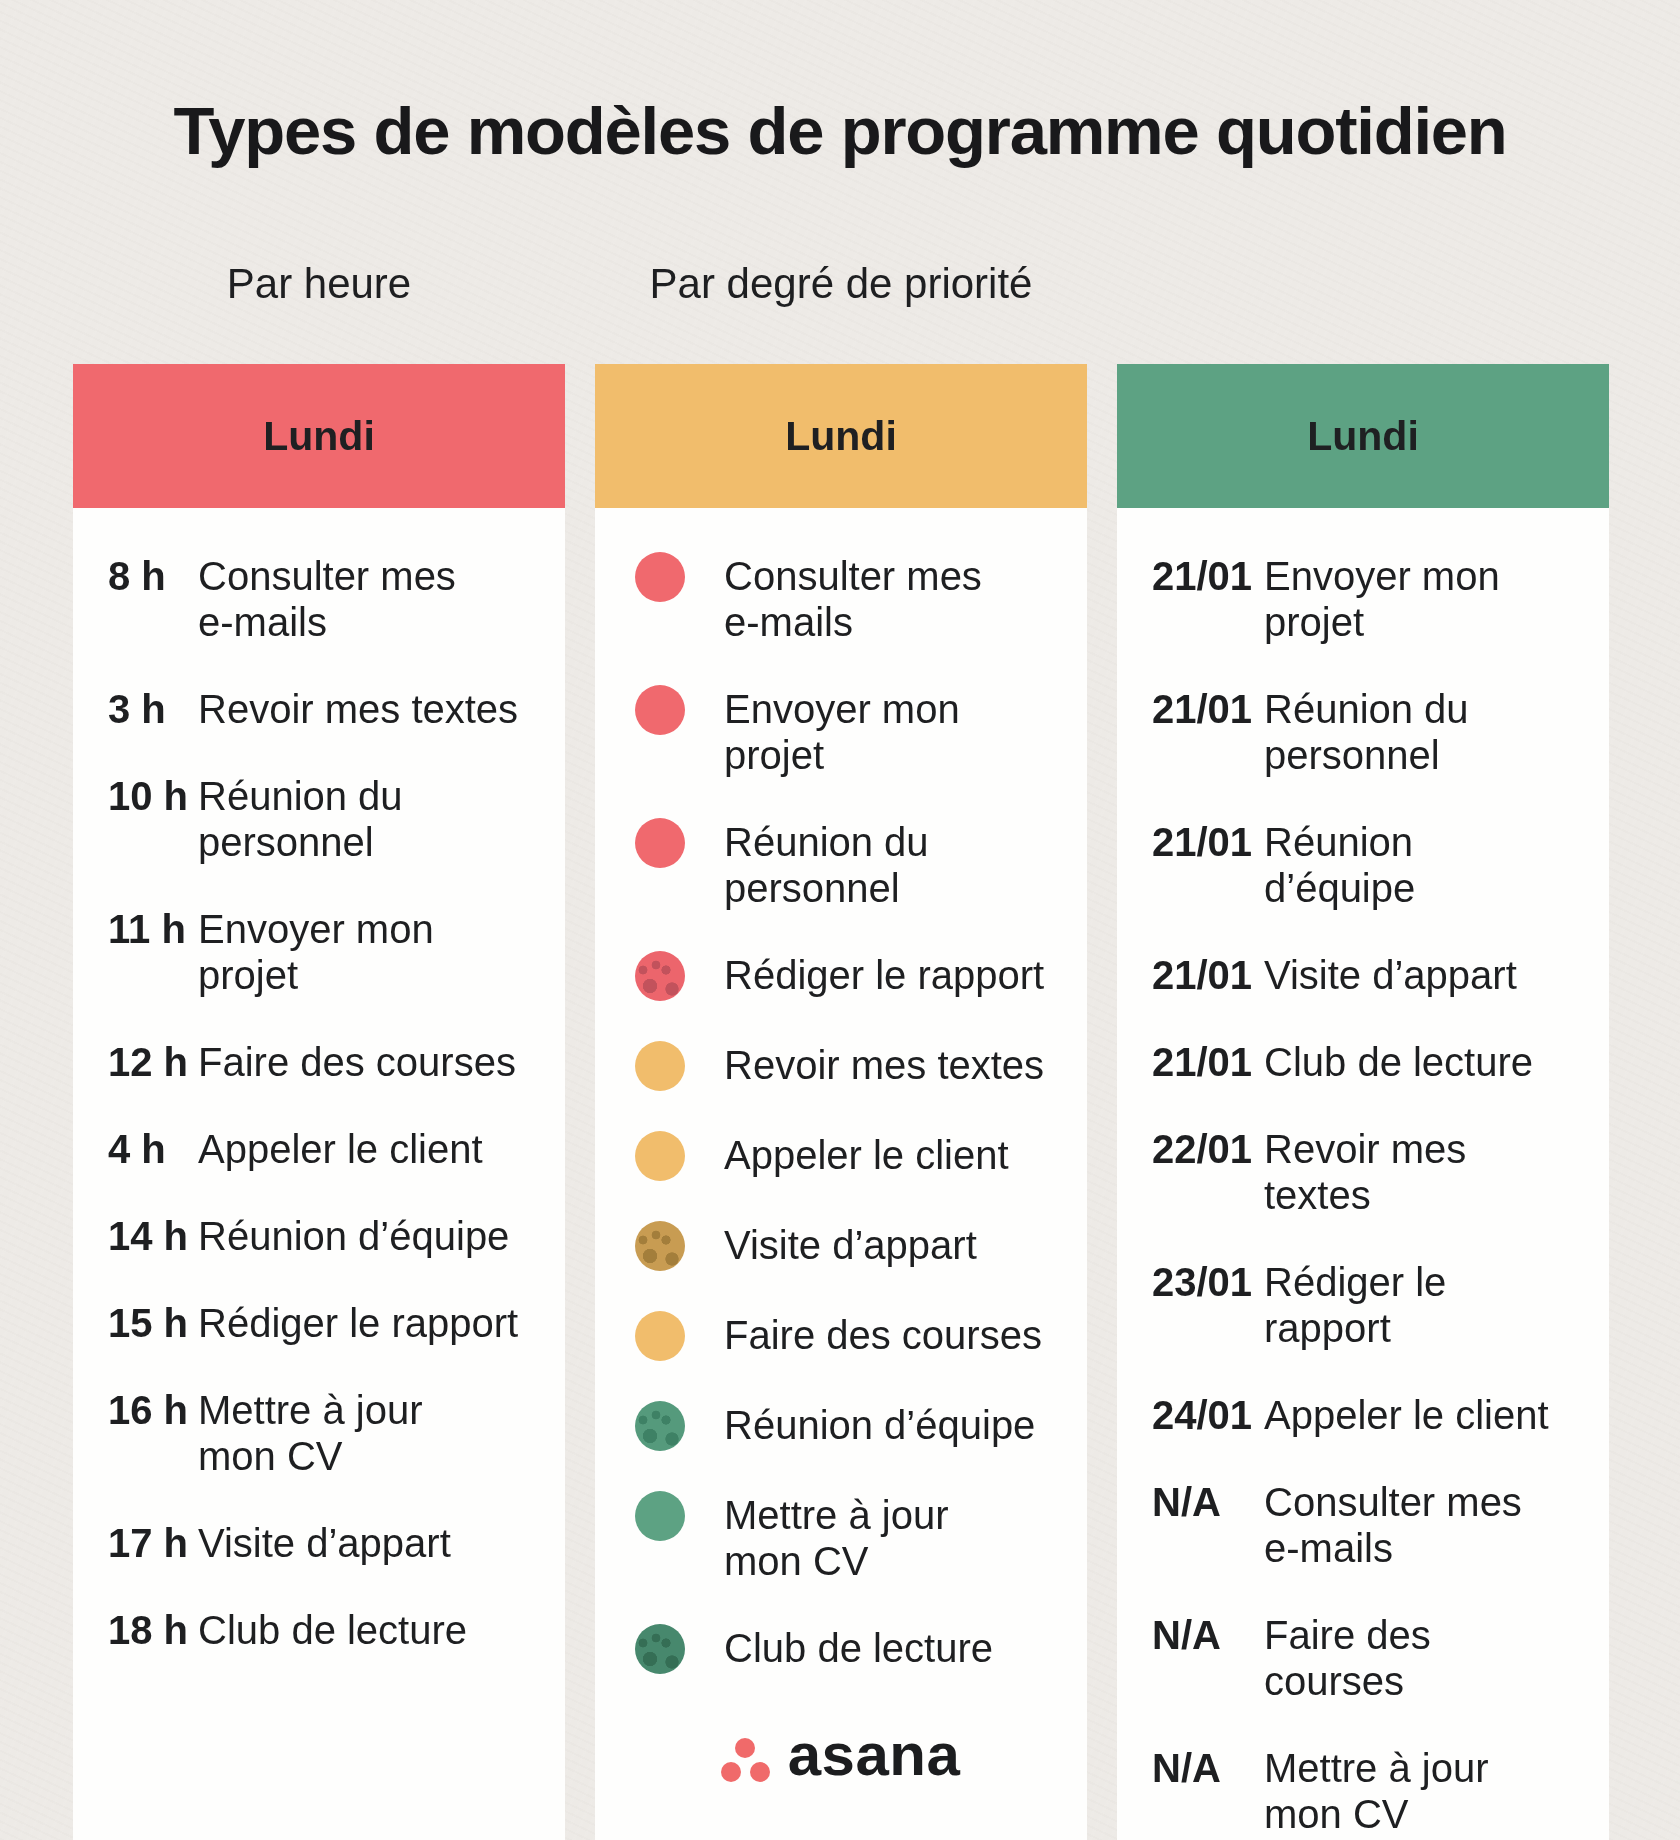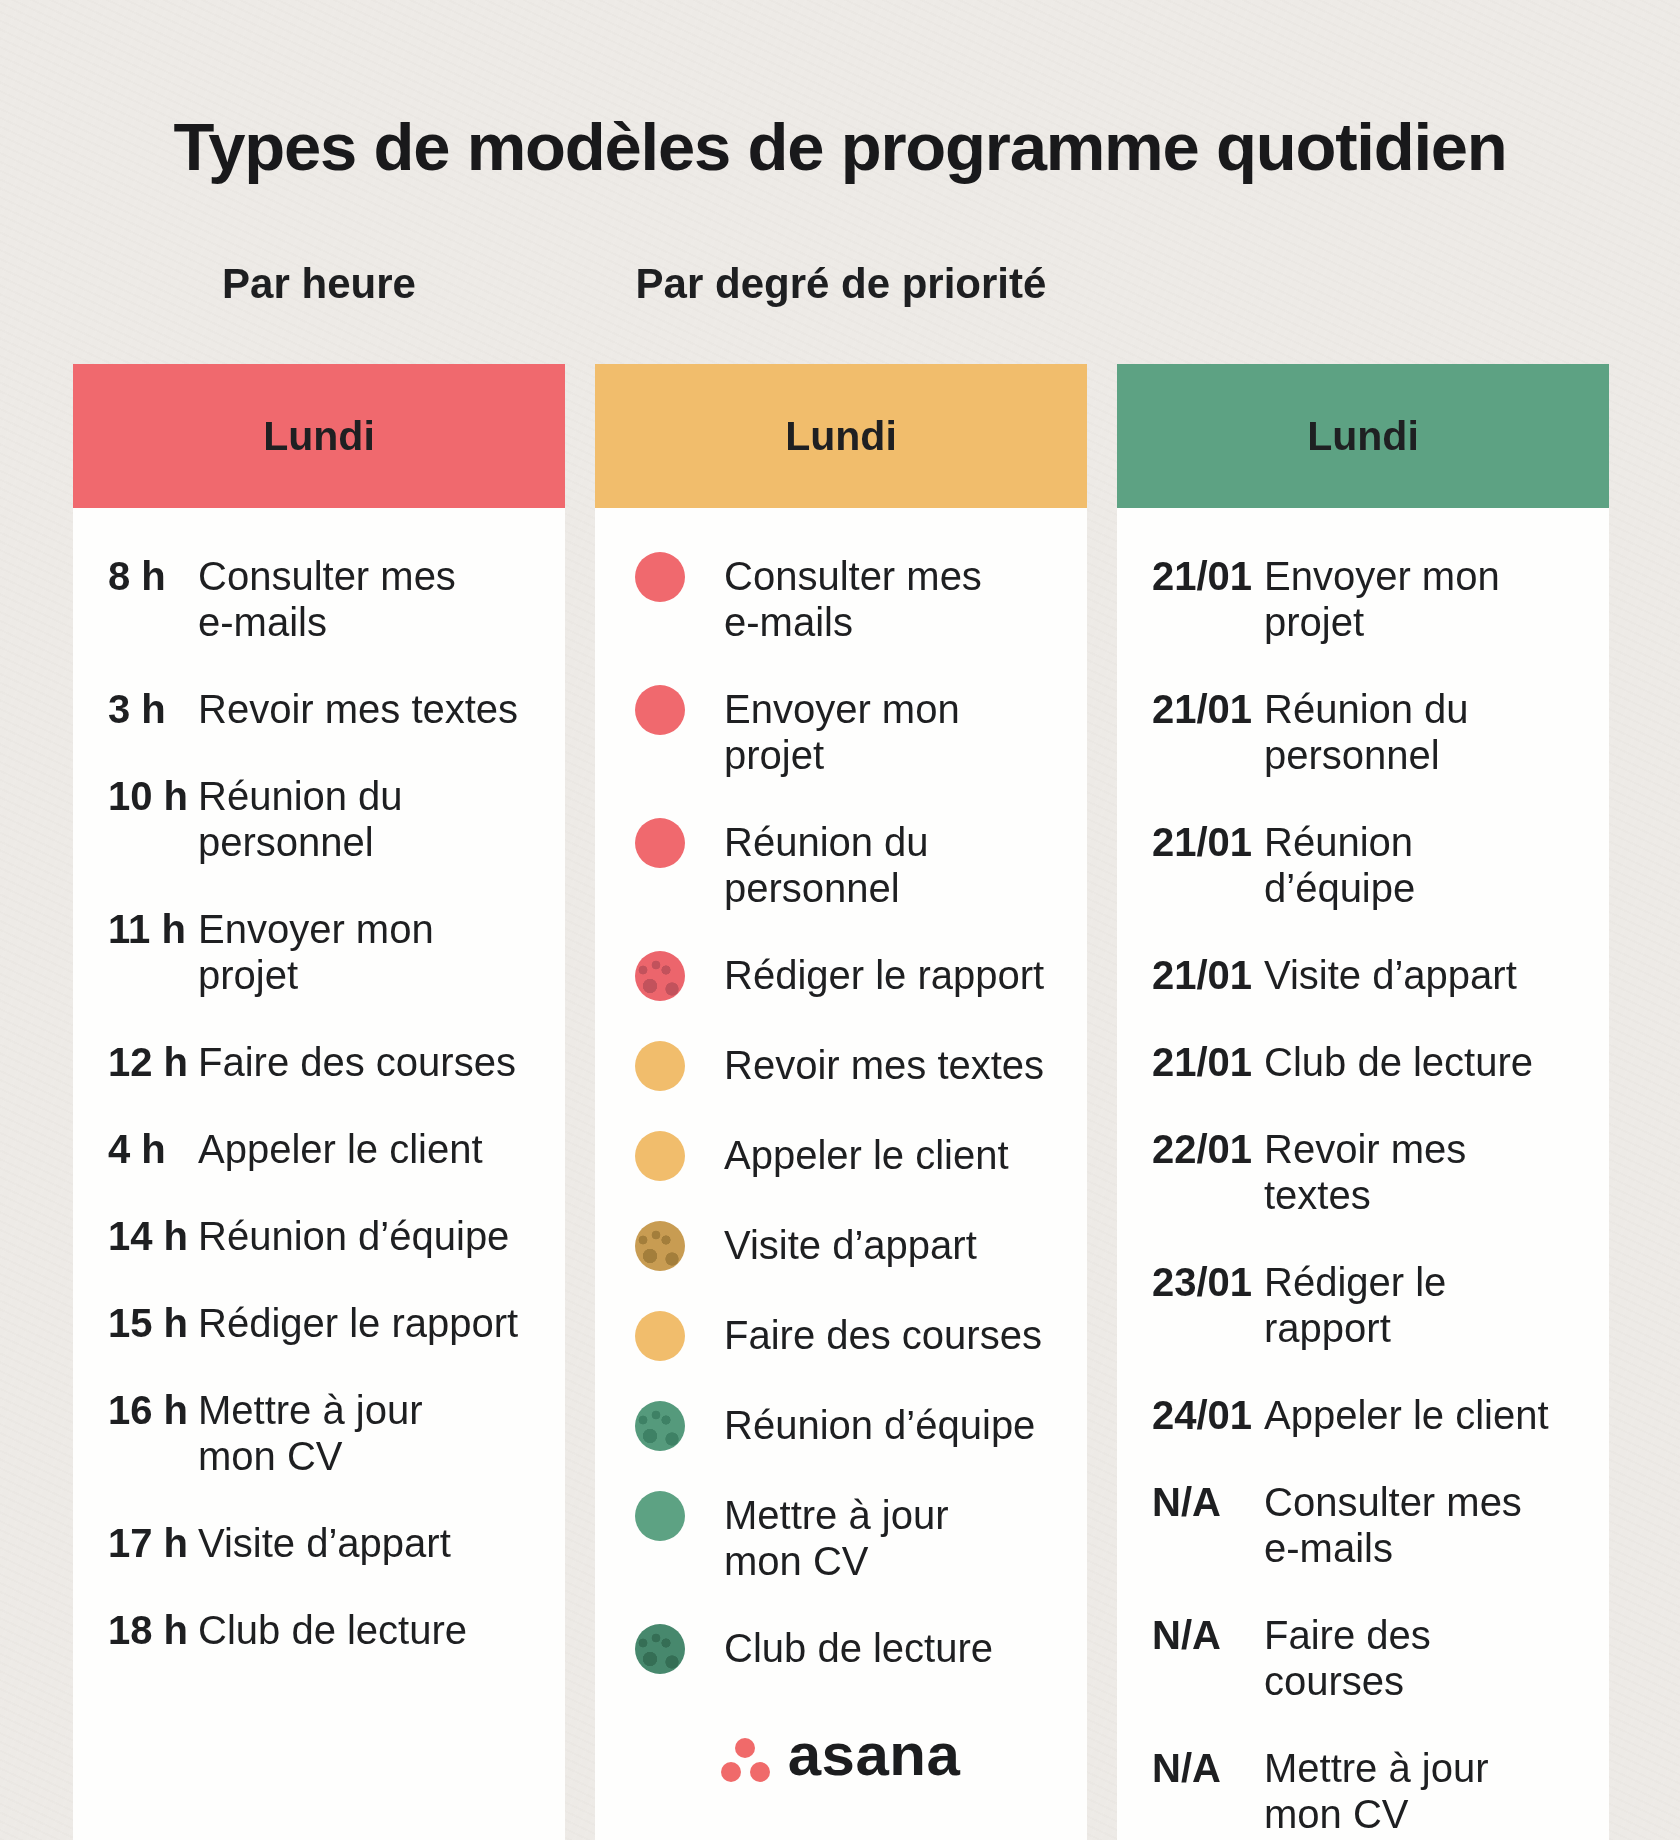--- a/index.html
+++ b/index.html
@@ -12,29 +12,29 @@
   .page{
     position:relative;
     width:1680px; height:1840px;
     background:
       repeating-linear-gradient(115deg, rgba(255,255,255,0.035) 0 3px, transparent 3px 9px),
       repeating-linear-gradient(25deg, rgba(120,110,100,0.025) 0 2px, transparent 2px 8px),
       #EDEAE6;
     overflow:hidden;
   }
   .title{
-    position:absolute; top:108px; left:0; width:1680px;
+    position:absolute; top:92px; left:0; width:1680px;
     text-align:center;
     font-size:67px; font-weight:700; letter-spacing:-1.2px;
     color:#19191B;
   }
   .col-heading{
     position:absolute; top:260px; width:492px;
     text-align:center;
-    font-size:42px; font-weight:700; color:#1E1F21;
+    font-size:42px; font-weight:400; color:#1E1F21;
   }
   #head-0{ left:73px; }
   #head-1{ left:595px; }
   #head-2{ left:1117px; }
 
   .card{
     position:absolute; top:364px; width:492px; height:1689px;
     display:flex; flex-direction:column;
   }
   #card-0{ left:73px; }

